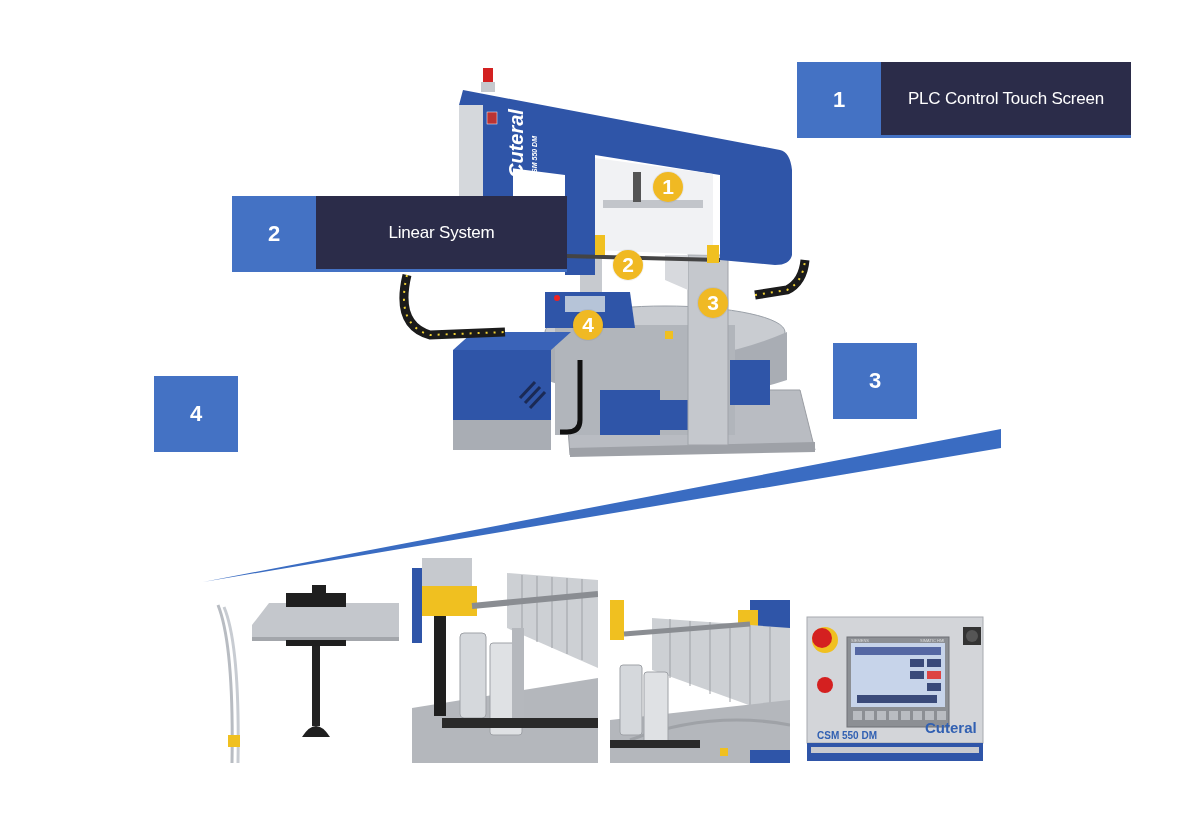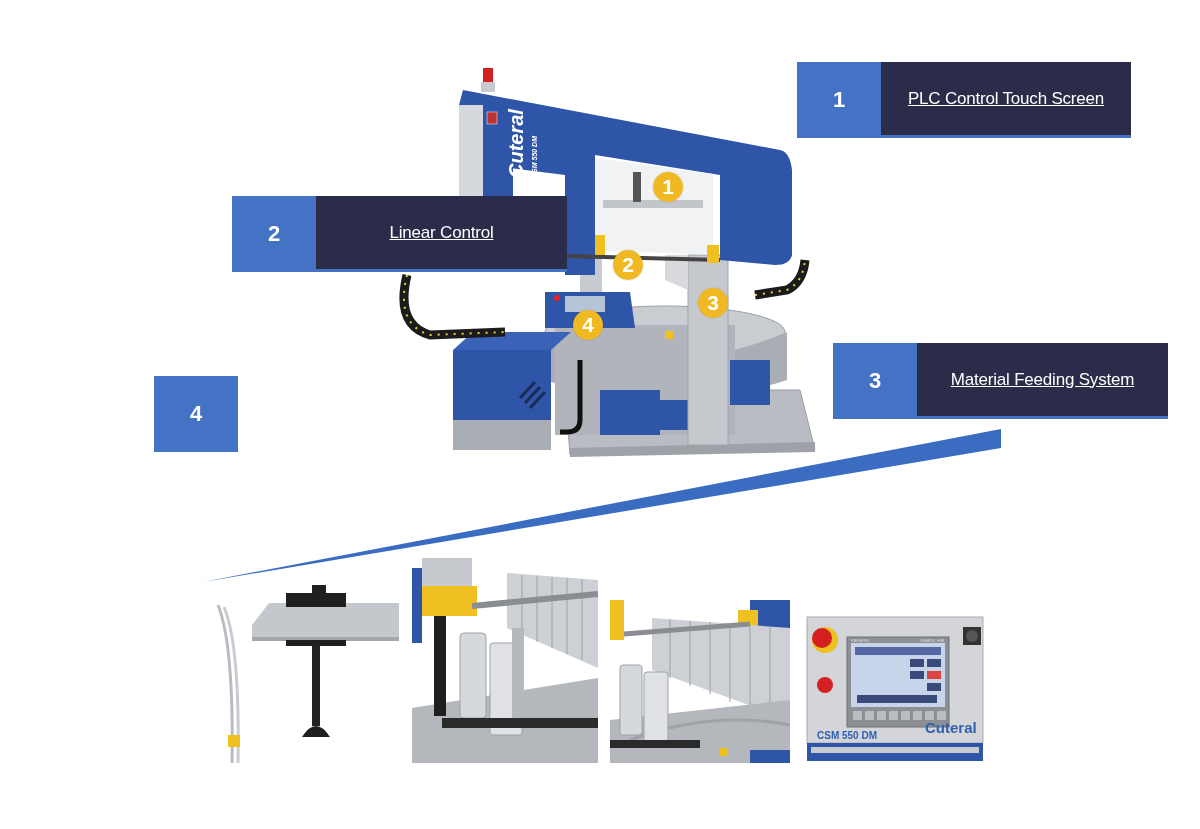--- a/index.html
+++ b/index.html
@@ -12,21 +12,21 @@
 
   
   .callout { position: absolute; height: 78px; display: flex; }
   .callout .num {
     width: 84px; height: 76px; background: #4472c4; color: #fff;
     font-weight: bold; font-size: 22px; display: flex; align-items: center; justify-content: center;
   }
   .callout .txt {
     flex: 1; height: 73px; background: #2b2c49; color: #fff;
     font-size: 17px; display: flex; align-items: center; justify-content: center;
-    border-bottom: 3px solid #4472c4; letter-spacing: -0.2px; text-decoration: underline;
+    border-bottom: 3px solid #4472c4; letter-spacing: -0.2px;
   }
 
   
   .machine { position: absolute; left: 395px; top: 60px; width: 425px; height: 400px; }
 
   .badge {
     position: absolute; width: 30px; height: 30px; border-radius: 50%;
     background: #f0b923; color: #fff; font-weight: bold; font-size: 21px;
     display: flex; align-items: center; justify-content: center;
     box-shadow: 0 0 0 1px rgba(0,0,0,0.05);
@@ -106,26 +106,25 @@
   <div class="badge" style="left:178px; top:250px;">4</div>
 </div>
 
 <div class="callout" style="left:797px; top:62px; width:334px;">
   <div class="num">1</div>
   <div class="txt">PLC Control Touch Screen</div>
 </div>
 
 <div class="callout" style="left:232px; top:196px; width:335px;">
   <div class="num">2</div>
-  <div class="txt">Linear Control</div>
+  <div class="txt">Linear System</div>
 </div>
 
 <div class="callout" style="left:833px; top:343px; width:335px;">
   <div class="num">3</div>
-  <div class="txt">Material Feeding System</div>
 </div>
 
 <div class="callout" style="left:154px; top:376px; width:335px;">
   <div class="num">4</div>
 </div>
 
 <svg class="abs" style="left:0; top:0;" width="1200" height="829">
   <polygon points="203,582 1001,429 1001,448" fill="#3a6cc2"></polygon>
 </svg>
 

